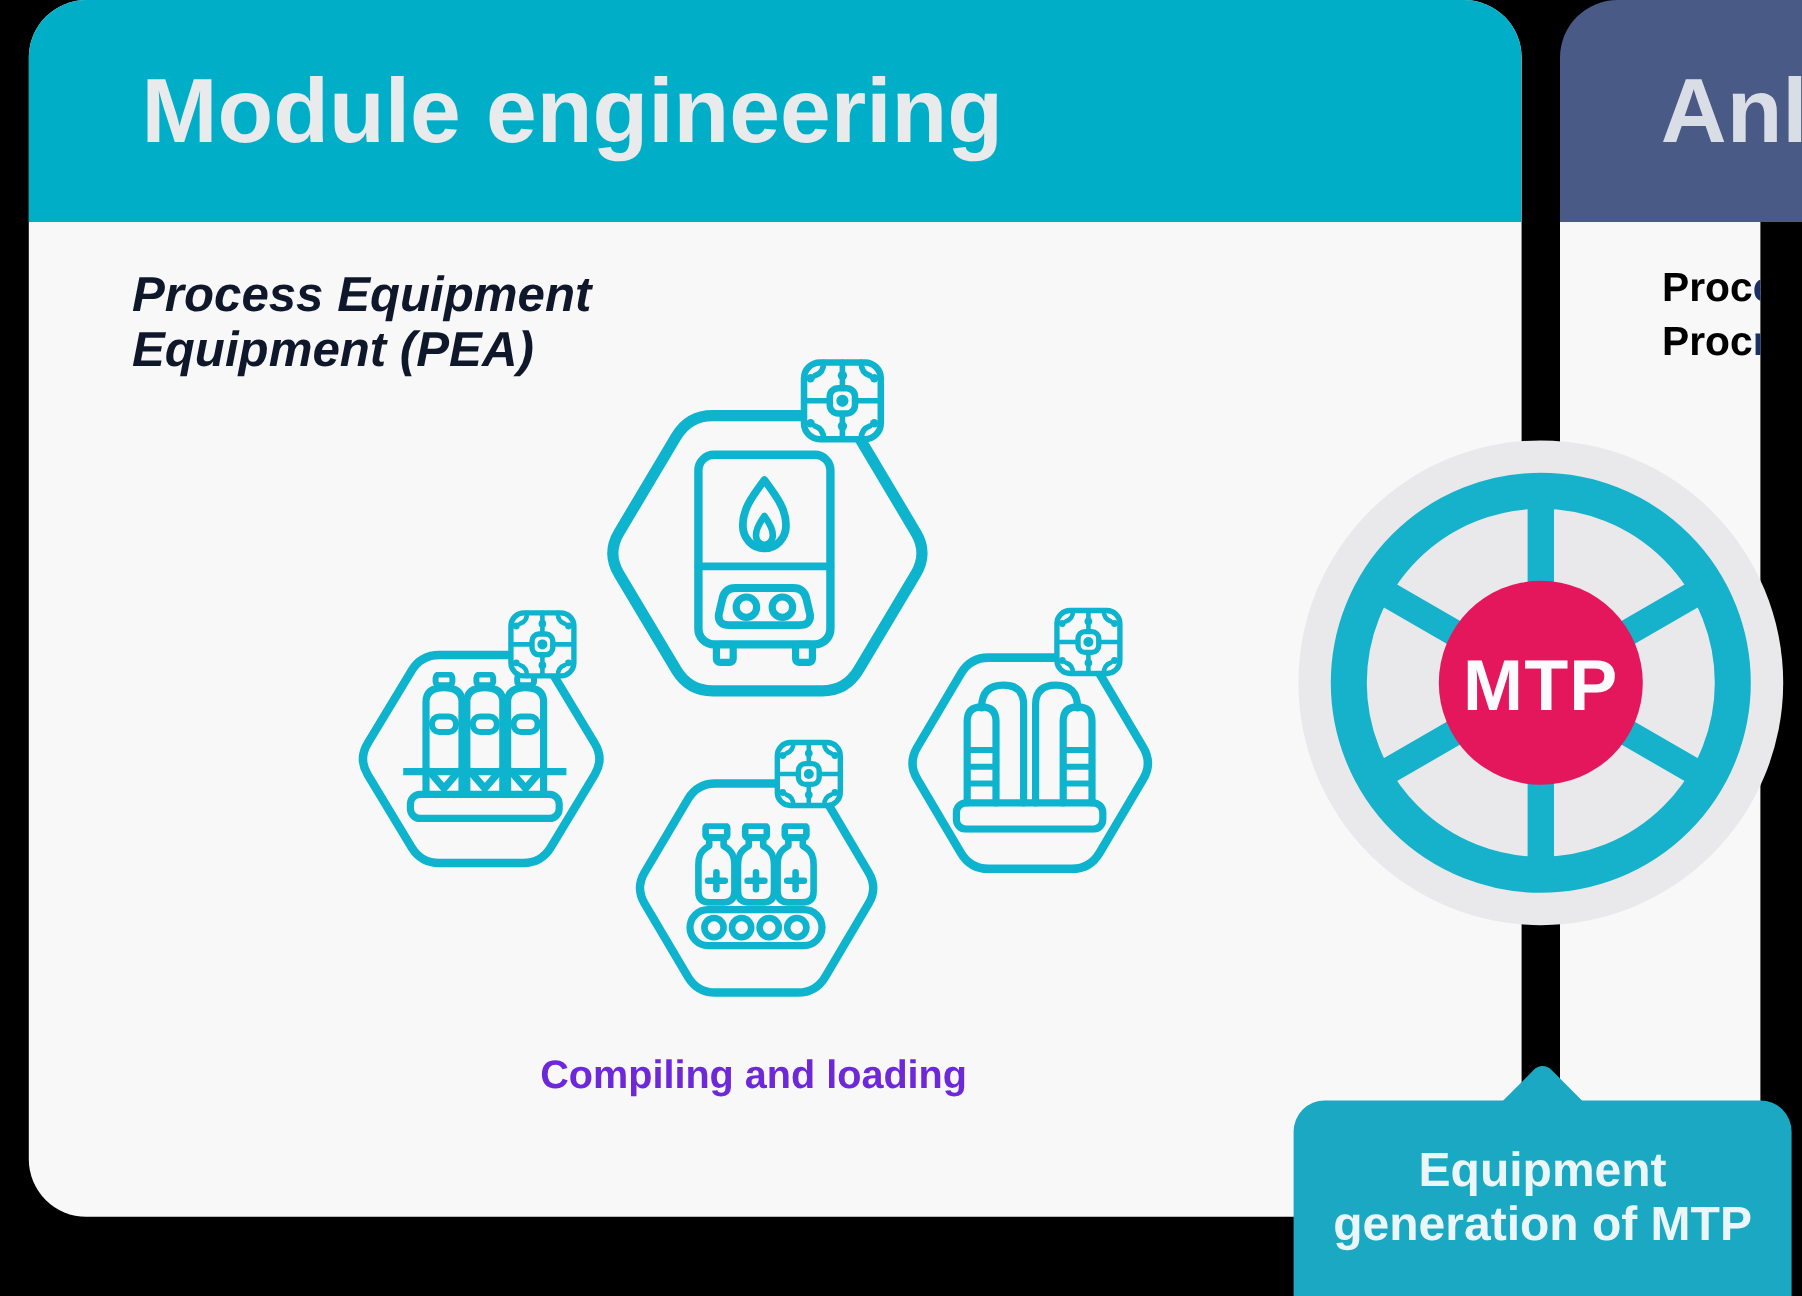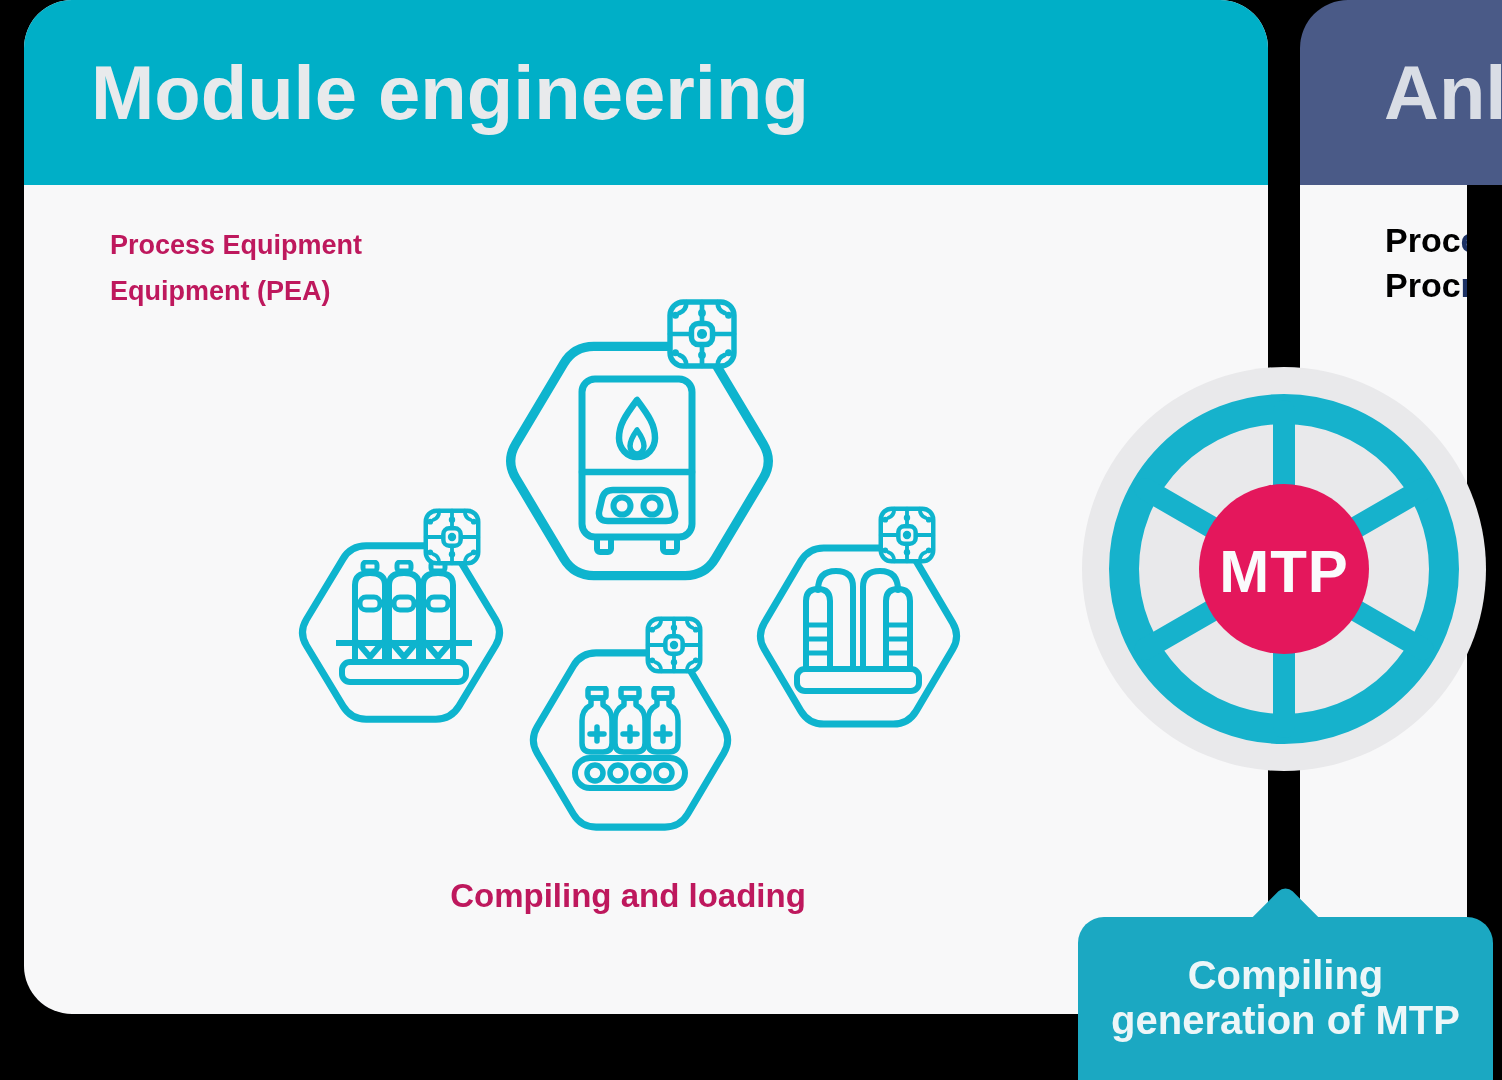--- a/index.html
+++ b/index.html
@@ -11,29 +11,29 @@
   
   .card-left{
     left:24px;top:0;width:1244px;height:1014px;border-radius:48px;
     background:#F8F8F9;overflow:hidden;
   }
   .card-left-header{
     position:absolute;left:0;top:0;width:100%;height:185px;background:#00AFC7;
     display:flex;align-items:center;
   }
   .card-left-header h1{
-    margin:0;padding-left:67px;font-size:76px;font-weight:700;color:#E8EAEC;
+    margin:0;padding-left:94px;font-size:76px;font-weight:700;color:#E8EAEC;
     letter-spacing:0;line-height:1;
   }
   .pea-label{
-    left:86px;top:222px;font-size:27px;line-height:46px;font-weight:700;color:#be185d;
+    left:86px;top:222px;font-size:41px;line-height:46px;font-weight:700;color:#0f172a;font-style:italic;
   }
   .caption{
     left:254px;top:874px;width:700px;text-align:center;
-    font-size:33px;line-height:43px;font-weight:700;color:#be185d;
+    font-size:33px;line-height:43px;font-weight:700;color:#6d28d9;
   }
   
   .card-right-header{
     left:1300px;top:0;width:240px;height:185px;background:#4A5A87;
     border-radius:48px 0 0 0;display:flex;align-items:center;
   }
   .card-right-header h2{
     margin:0;padding-left:84px;font-size:76px;font-weight:700;color:#D9DDE5;line-height:1;
   }
   .card-right-body{
@@ -226,17 +226,17 @@
       <path d="M212 54 V370"></path>
       <path d="M73.4 132 L350.6 292"></path>
       <path d="M73.4 292 L350.6 132"></path>
     </g>
     <circle cx="212" cy="212" r="85" fill="#E4175C"></circle>
     <text x="212" y="214" text-anchor="middle" dominant-baseline="central" font-family="Liberation Sans, sans-serif" font-size="60" font-weight="700" letter-spacing="1" fill="#FAFBFC">MTP</text>
   </svg>
 
   <div class="abs bubble-tail"></div>
   <div class="abs bubble">
-    <div>Compiling</div>
+    <div>Equipment</div>
     <div>generation of MTP</div>
   </div>
 
 </div>
 
 </body></html>

